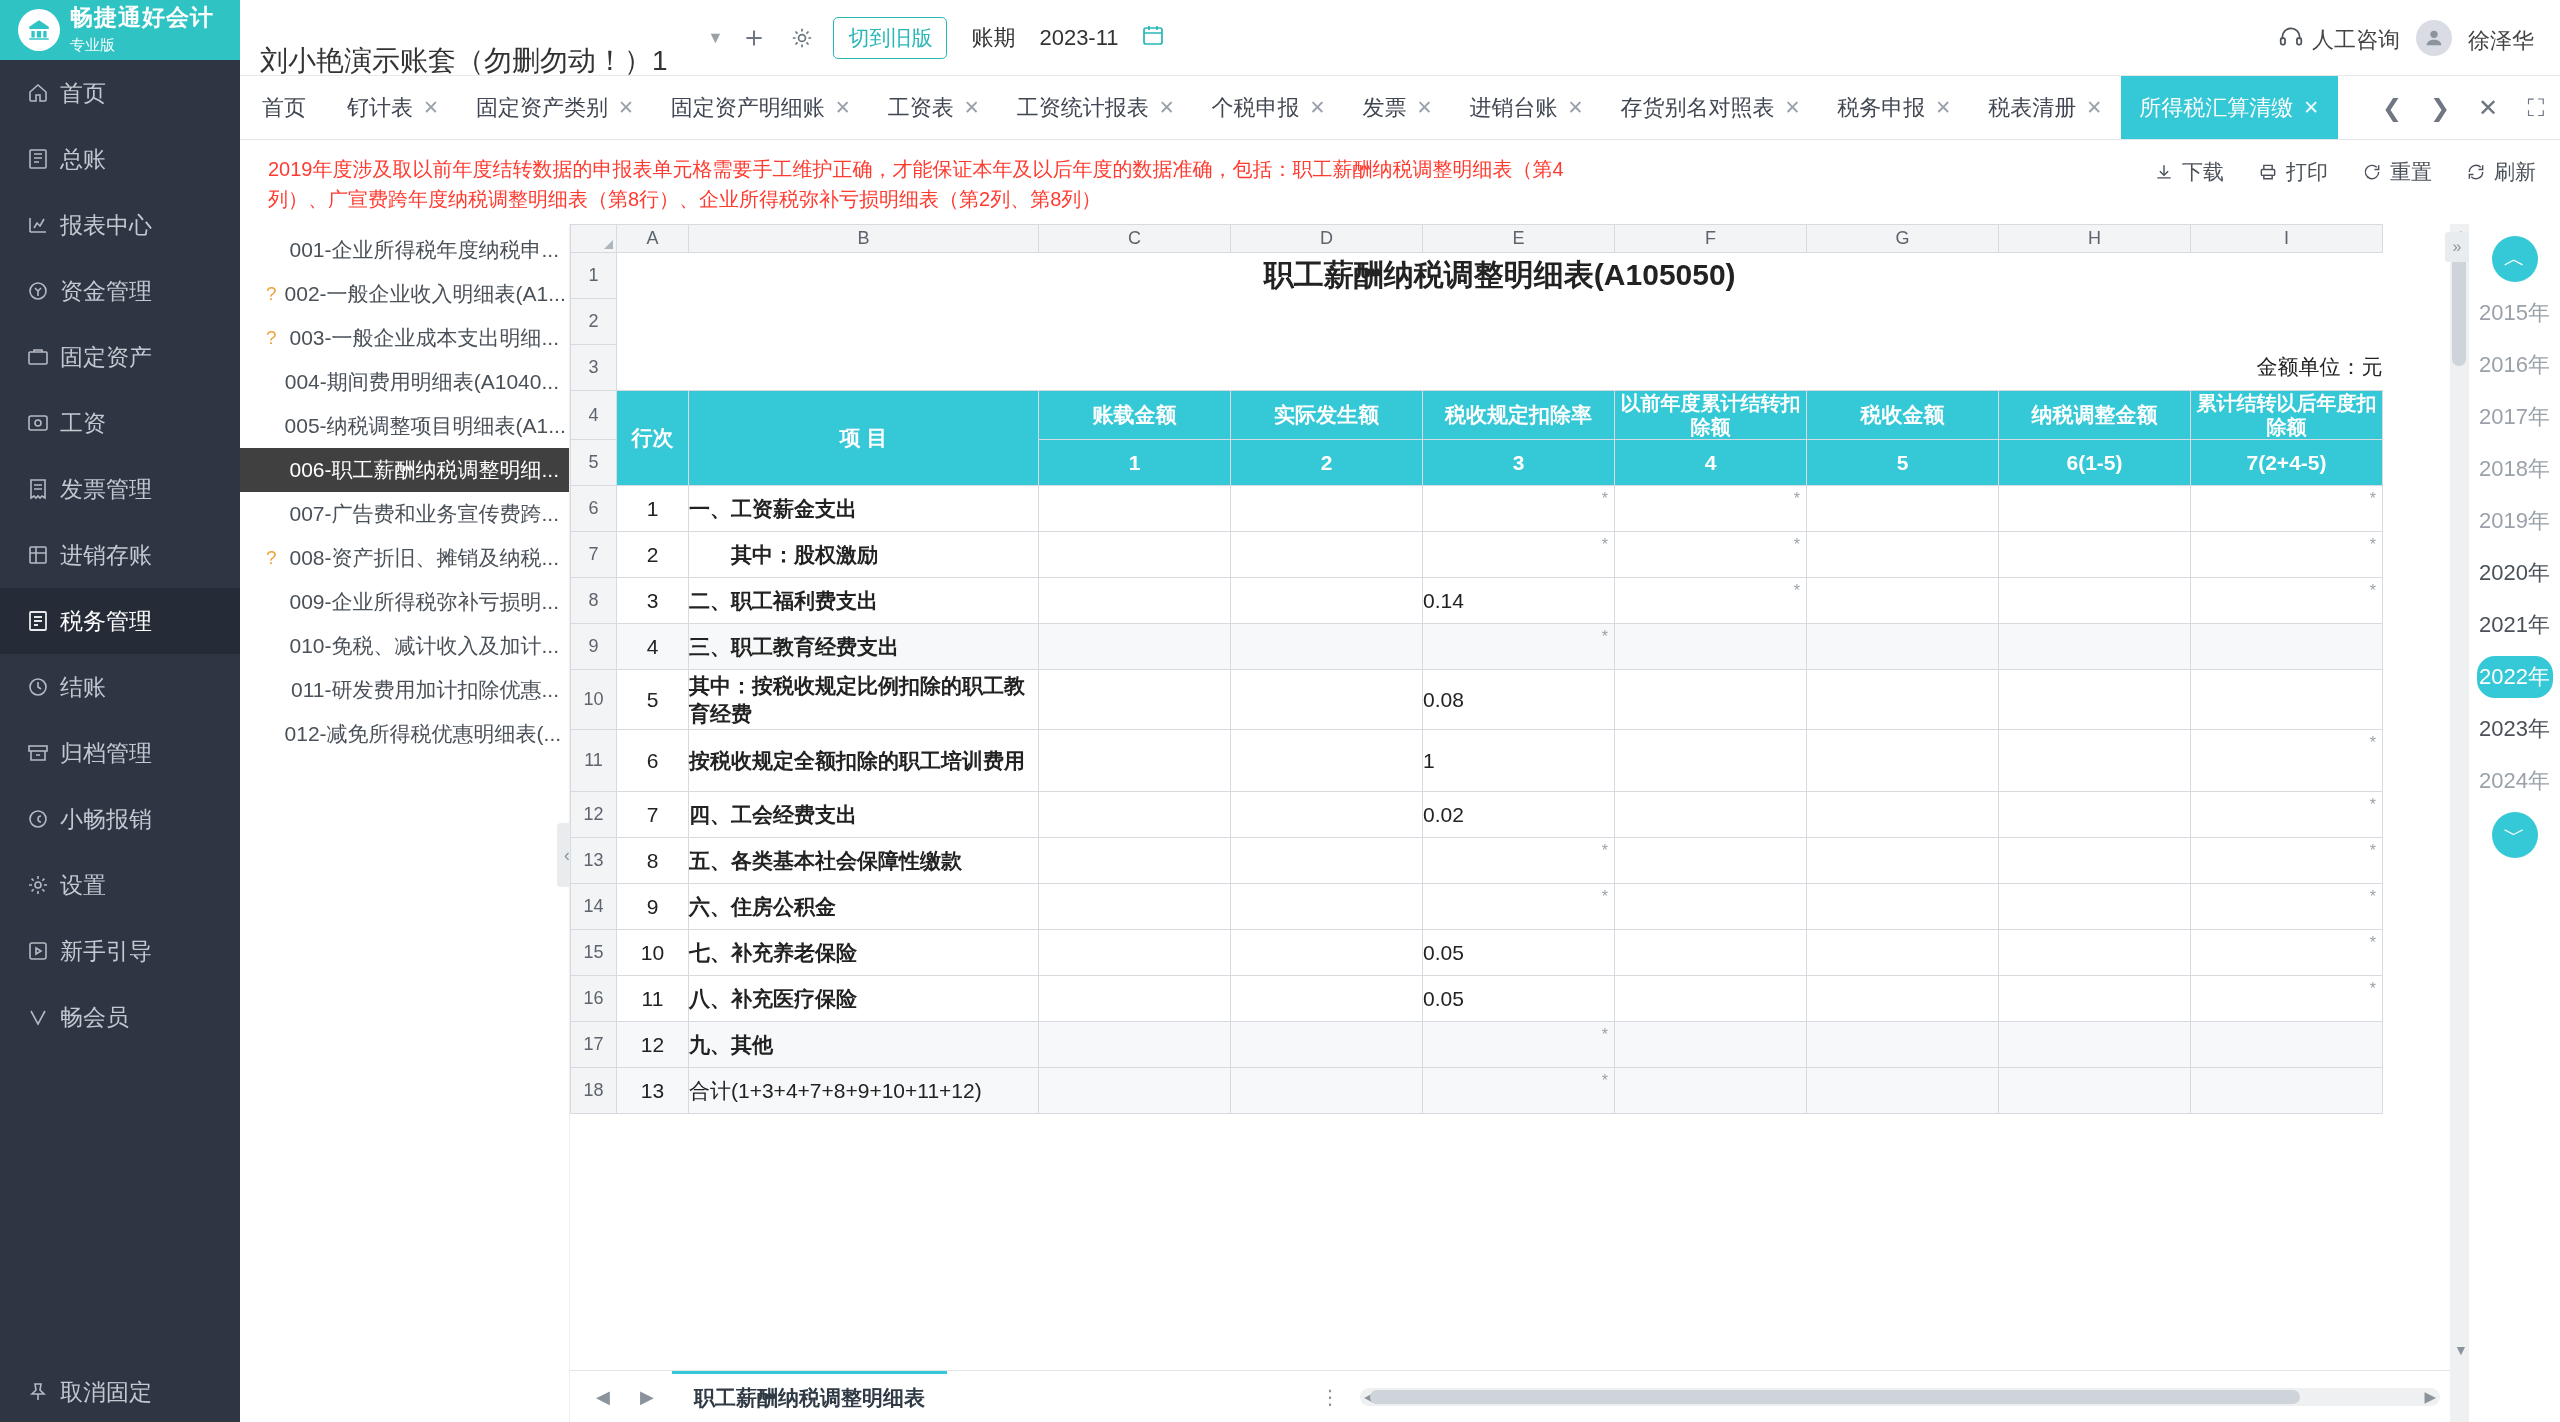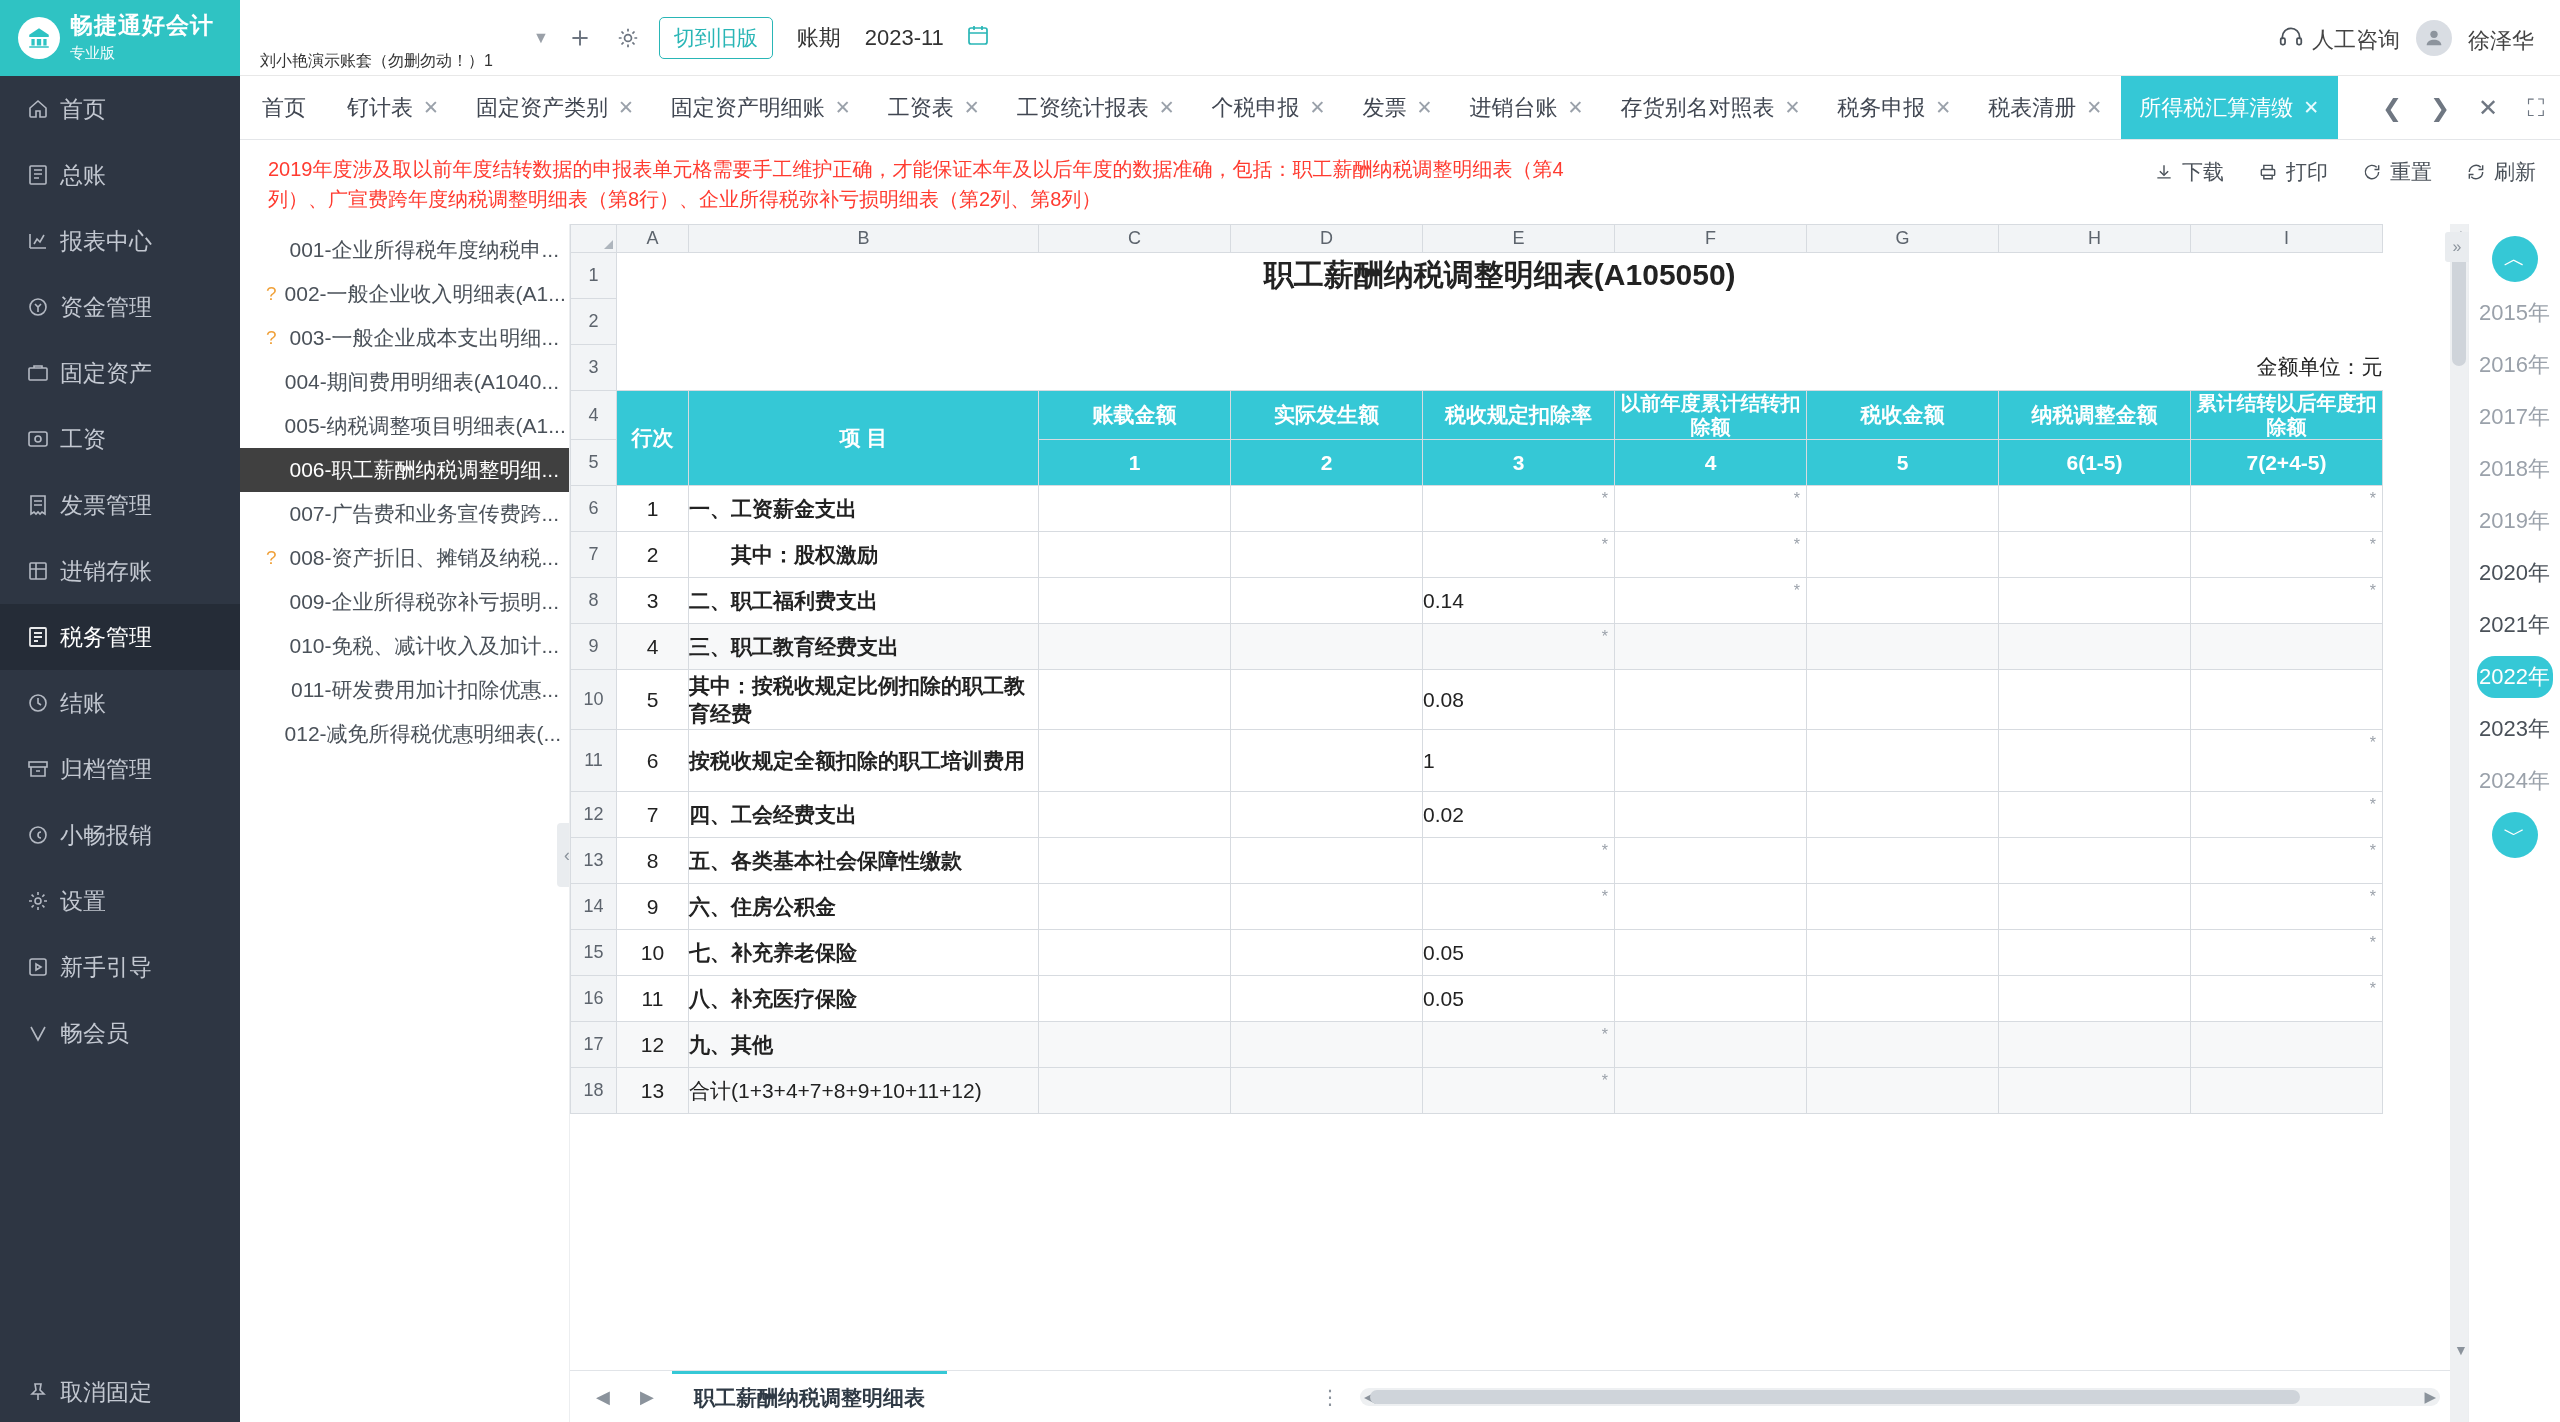--- a/index.html
+++ b/index.html
@@ -11,21 +11,21 @@
     color:#333;
   }
   #app { position:relative; width:2560px; height:1422px; display:flex; }
 
   
   .sidebar {
     width:240px; background:#2e3643; color:#c8ccd4; flex:0 0 240px;
     position:relative;
   }
   .brand {
-    height:76px; background:#2fc3c3; display:flex; align-items:center;
+    height:60px; background:#2fc3c3; display:flex; align-items:center;
     padding-left:18px; color:#fff;
   }
   .brand .logo {
     width:42px;height:42px;border-radius:50%;background:#fff;
     display:flex;align-items:center;justify-content:center;margin-right:10px;
   }
   .brand .logo svg{width:26px;height:26px;}
   .brand-text { line-height:1.1; }
   .brand-title { font-size:23px; font-weight:bold; letter-spacing:1px;}
   .brand-sub { font-size:15px; opacity:.95; margin-top:21px;}
@@ -40,21 +40,21 @@
   .nav-bottom .nav-item{height:60px;}
 
   
   .main { flex:1; display:flex; flex-direction:column; min-width:0; background:#fff;}
 
   
   .topbar {
     height:76px; border-bottom:1px solid #e8e8e8; display:flex; align-items:center;
     padding:0 26px 0 20px; gap:14px;
   }
-  .acct-name { font-size:16px; color:#333;margin-top:47px; }
+  .acct-name { font-size:28px; color:#333;margin-top:47px; }
   .caret { color:#9aa0a8; font-size:16px; margin-left:26px;}
   .circle-btn {
     width:34px;height:34px;border-radius:50%;display:flex;align-items:center;justify-content:center;
     color:#6d7580; font-size:26px;
   }
   .circle-btn svg{width:26px;height:26px;}
   .btn-outline {
     border:1px solid #29b6b6; color:#29b6b6; border-radius:5px;
     padding:6px 14px; font-size:21px; background:#fff; cursor:pointer;
   }

